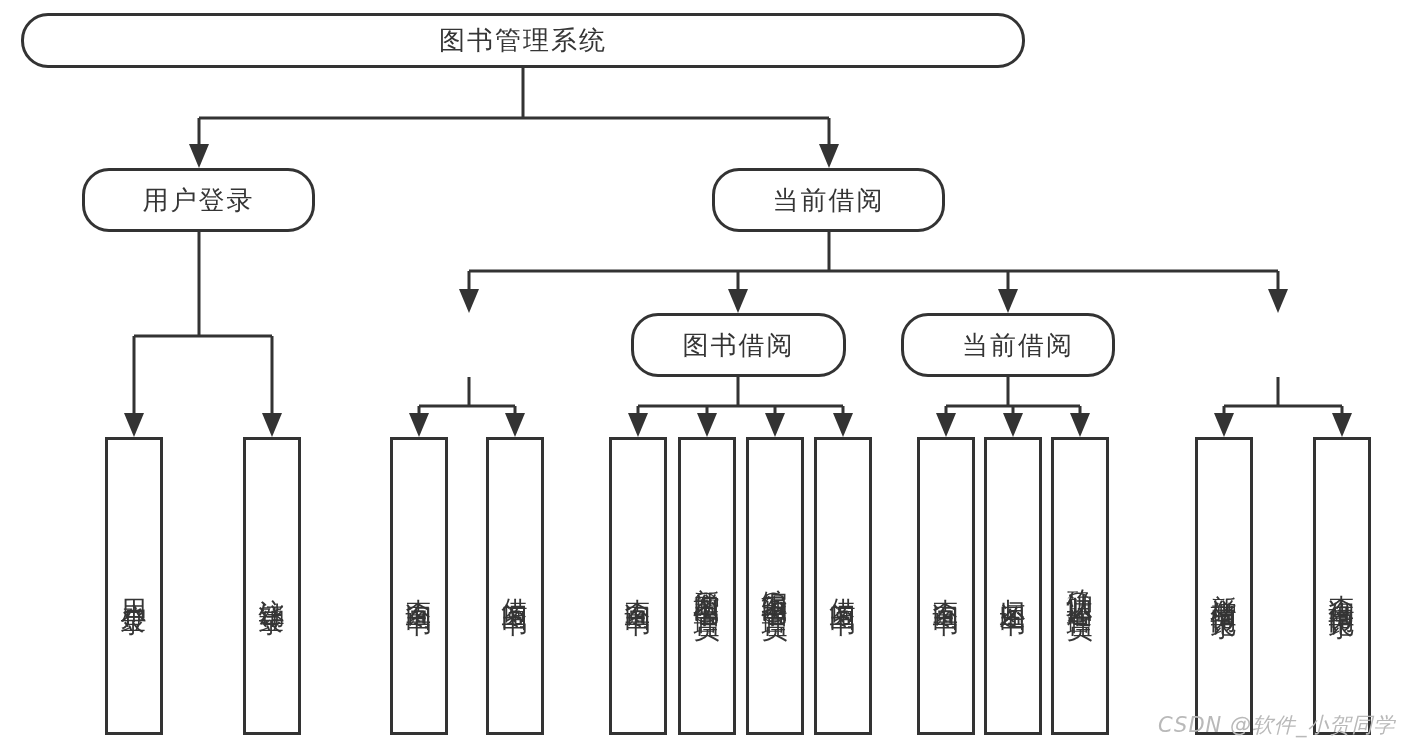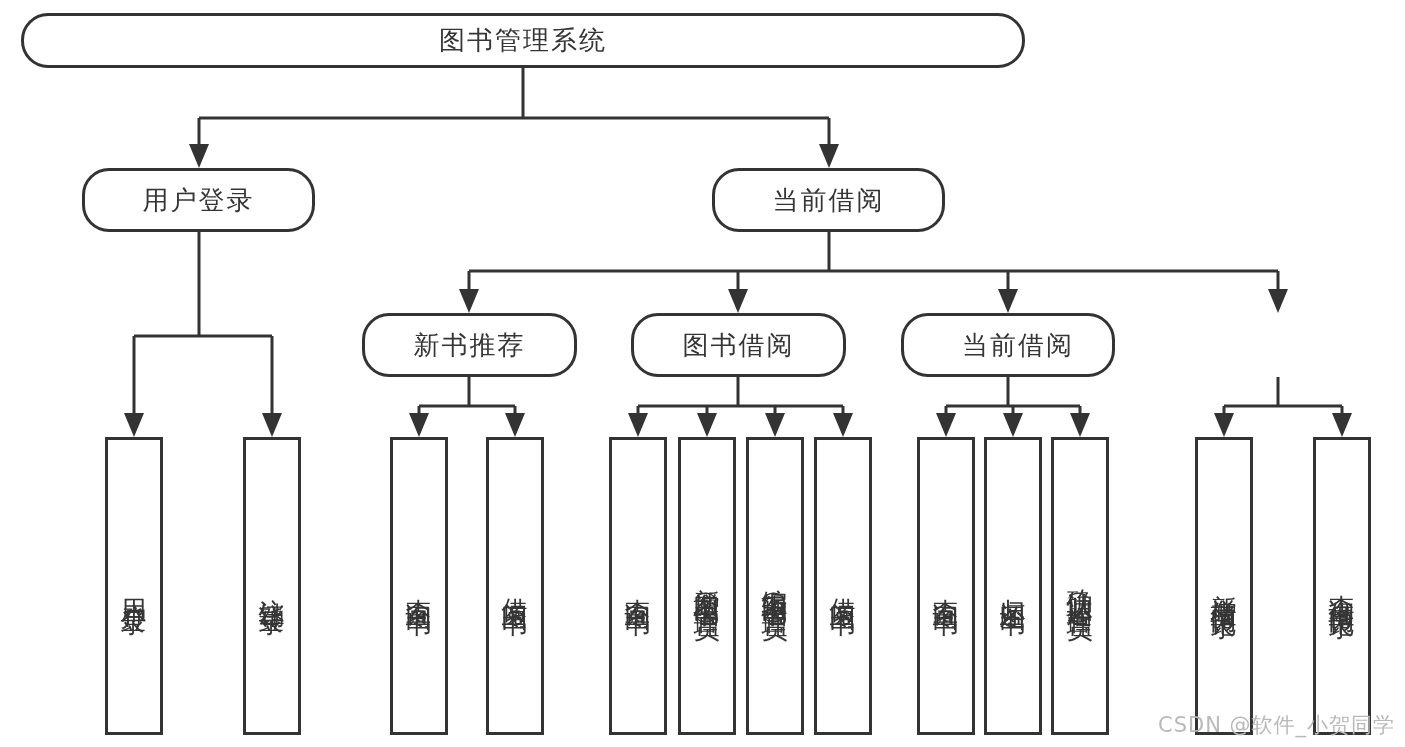--- a/index.html
+++ b/index.html
@@ -64,20 +64,21 @@
   .n-l-brqueryrec{left:1313px;}
 
   .watermark{
     position:absolute;
     left:1158px;top:711px;
     z-index:5;
     font-size:21px;
     color:#b9b9b9;
     letter-spacing:1px;
     white-space:nowrap;
+    font-style:italic;
   }
 </style>
 </head>
 <body>
 
 <div class="canvas">
 
   <svg class="wires" width="1405" height="747" viewBox="0 0 1405 747" aria-hidden="true">
 
     <path d="M523 68 V118 M199 118 H829 M199 118 V146 M829 118 V146"></path>
@@ -118,23 +119,20 @@
     <span>图书管理系统</span>
   </div>
 
   <div class="node hbox n-userlogin">
     <span>用户登录</span>
   </div>
   <div class="node hbox n-bookmgmt">
     <span>当前借阅</span>
   </div>
 
-  <div class="node hbox n-newbook">
-    <span>新书推荐</span>
-  </div>
   <div class="node hbox n-bookborrow">
     <span>图书借阅</span>
   </div>
   <div class="node hbox n-curborrow">
     <span>当前借阅</span>
   </div>
 
   <div class="node vbox leaf n-l-userlogin">
     <span class="vtext">用户登录</span>
   </div>

